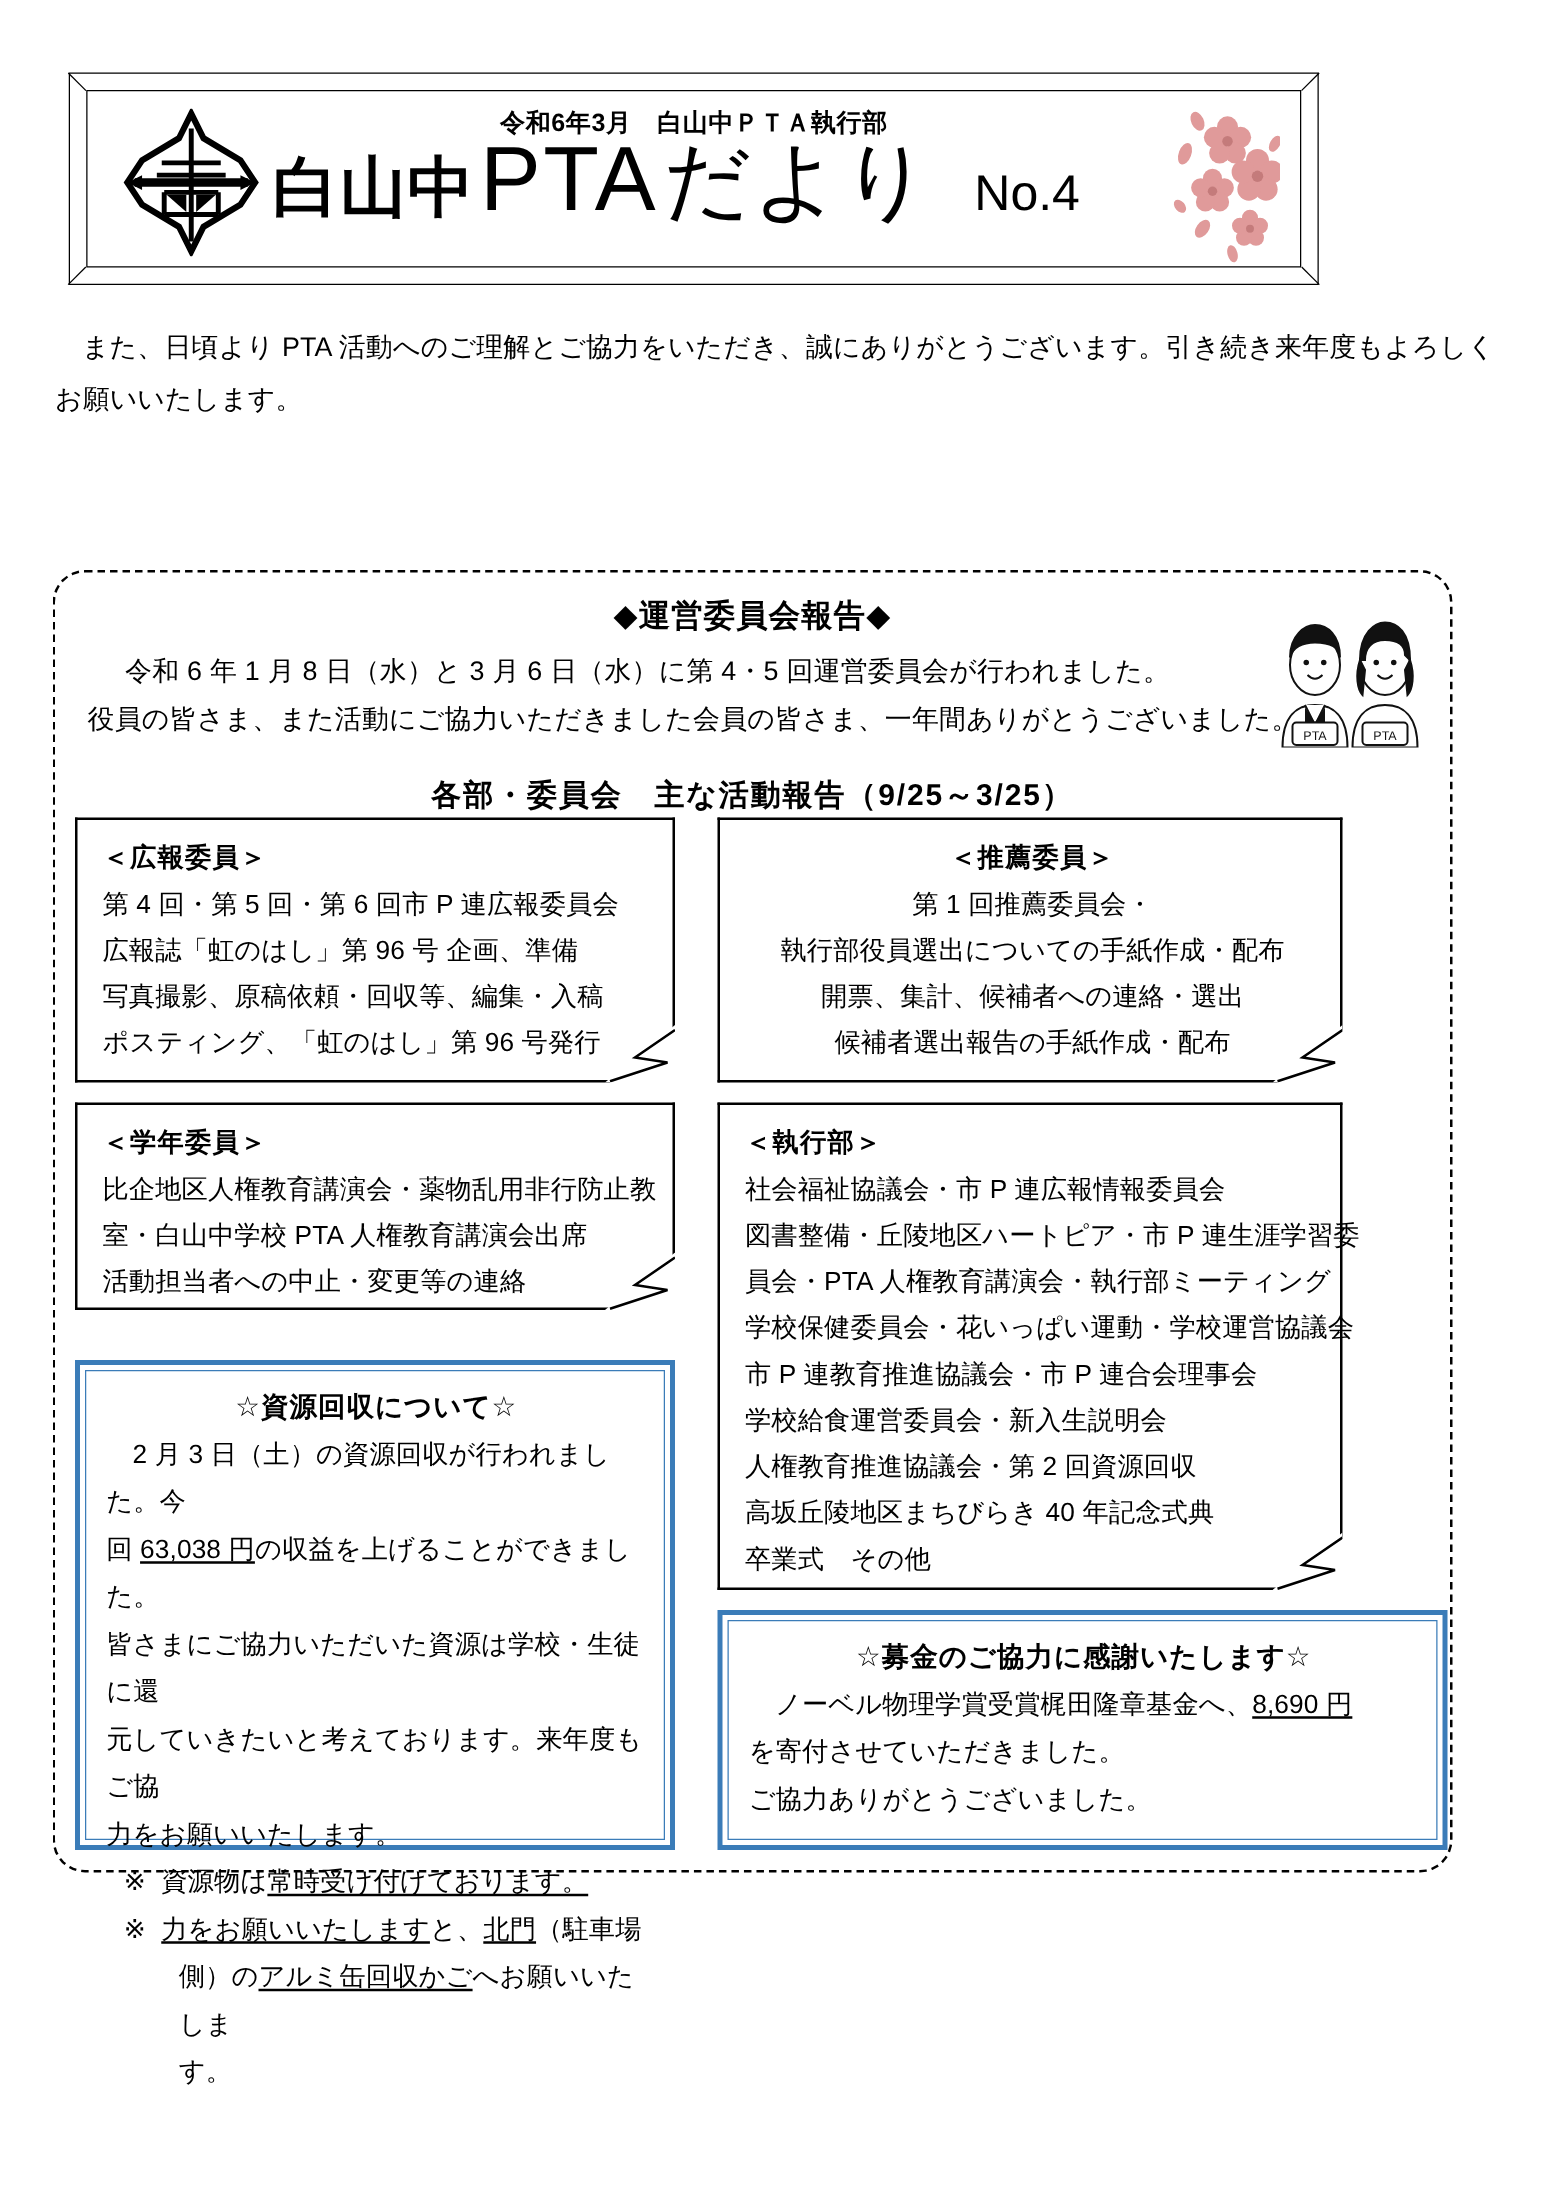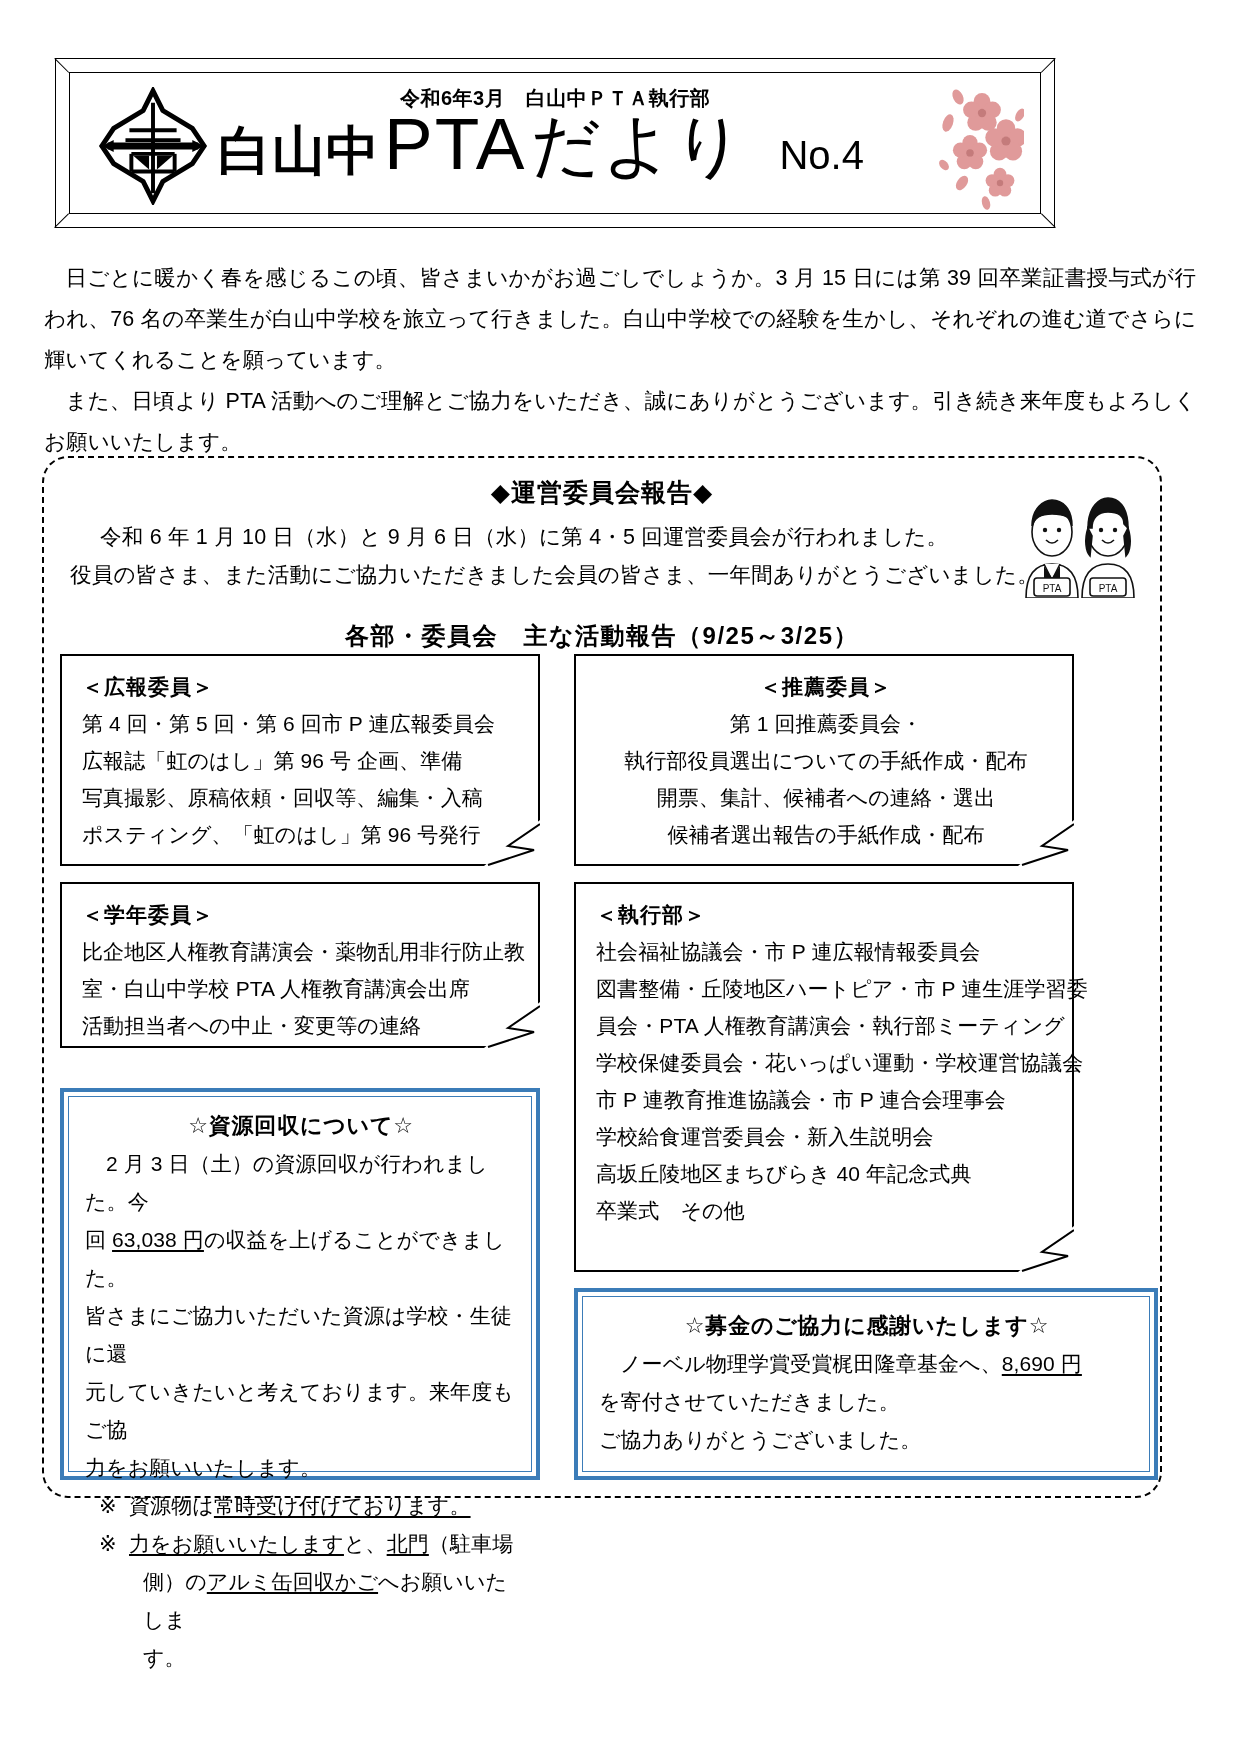--- a/index.html
+++ b/index.html
@@ -353,30 +353,29 @@
           <ellipse cx="88" cy="104" rx="5" ry="8" transform="rotate(35 88 104)"></ellipse>
           <ellipse cx="112" cy="124" rx="4" ry="7" transform="rotate(-15 112 124)"></ellipse>
           <ellipse cx="146" cy="36" rx="4" ry="7" transform="rotate(30 146 36)"></ellipse>
           <ellipse cx="70" cy="86" rx="4" ry="6" transform="rotate(-40 70 86)"></ellipse>
         </g>
       </svg>
     </div>
   </div>
 
   <div class="intro">
-    <p>日ごとに暖かく春を感じるこの頃、皆さまいかがお過ごしでしょうか。3 月 15 日には第 39 回卒業証書授与式が行われ、76 名の卒業生が白山中学校を旅立って行きました。白山中学校での経験を生かし、それぞれの進む道でさらに輝いてくれることを願っています。</p>
     <p>また、日頃より PTA 活動へのご理解とご協力をいただき、誠にありがとうございます。引き続き来年度もよろしくお願いいたします。</p>
   </div>
 
   <div class="dashed-box">
 
     <div class="section-heading">◆運営委員会報告◆</div>
 
     <div class="committee-intro">
-      <div class="l1">令和 6 年 1 月 10 日（水）と 9 月 6 日（水）に第 4・5 回運営委員会が行われました。</div>
+      <div class="l1">令和 6 年 1 月 8 日（水）と 3 月 6 日（水）に第 4・5 回運営委員会が行われました。</div>
       <div class="l2">役員の皆さま、また活動にご協力いただきました会員の皆さま、一年間ありがとうございました。</div>
     </div>
 
     <svg class="pta-people" viewBox="0 0 132 118">
       <g stroke="#111" stroke-width="1.6" fill="#fff">
 
         <path d="M12 118 C12 92 24 84 38 84 C52 84 64 92 64 118 Z"></path>
         <path d="M30 84 L38 100 L46 84"></path>
         <ellipse cx="38" cy="52" rx="20" ry="24"></ellipse>
         <path d="M18 46 C18 28 30 20 38 20 C48 20 58 28 58 46 C58 38 50 34 38 34 C28 34 20 38 18 46 Z" fill="#111"></path>
@@ -468,20 +467,21 @@
         <path d="M4 45 L50 30 L24 26 L56 4" fill="none" stroke="#000" stroke-width="2"></path>
       </svg>
       <div class="content">
         <div class="bx-title">＜執行部＞</div>
         <div class="bx-line">社会福祉協議会・市 P 連広報情報委員会</div>
         <div class="bx-line">図書整備・丘陵地区ハートピア・市 P 連生涯学習委</div>
         <div class="bx-line">員会・PTA 人権教育講演会・執行部ミーティング</div>
         <div class="bx-line">学校保健委員会・花いっぱい運動・学校運営協議会</div>
         <div class="bx-line">市 P 連教育推進協議会・市 P 連合会理事会</div>
         <div class="bx-line">学校給食運営委員会・新入生説明会</div>
+        <div class="bx-line">人権教育推進協議会・第 2 回資源回収</div>
         <div class="bx-line">高坂丘陵地区まちびらき 40 年記念式典</div>
         <div class="bx-line">卒業式　その他</div>
       </div>
     </div>
 
     <div class="blue-box" id="box-shigen">
       <div class="inner">
         <div class="bx-head">☆資源回収について☆</div>
         <div class="indent1">2 月 3 日（土）の資源回収が行われました。今</div>
         <div><span>回 </span><span class="ul">63,038 円</span><span>の収益を上げることができました。</span></div>

